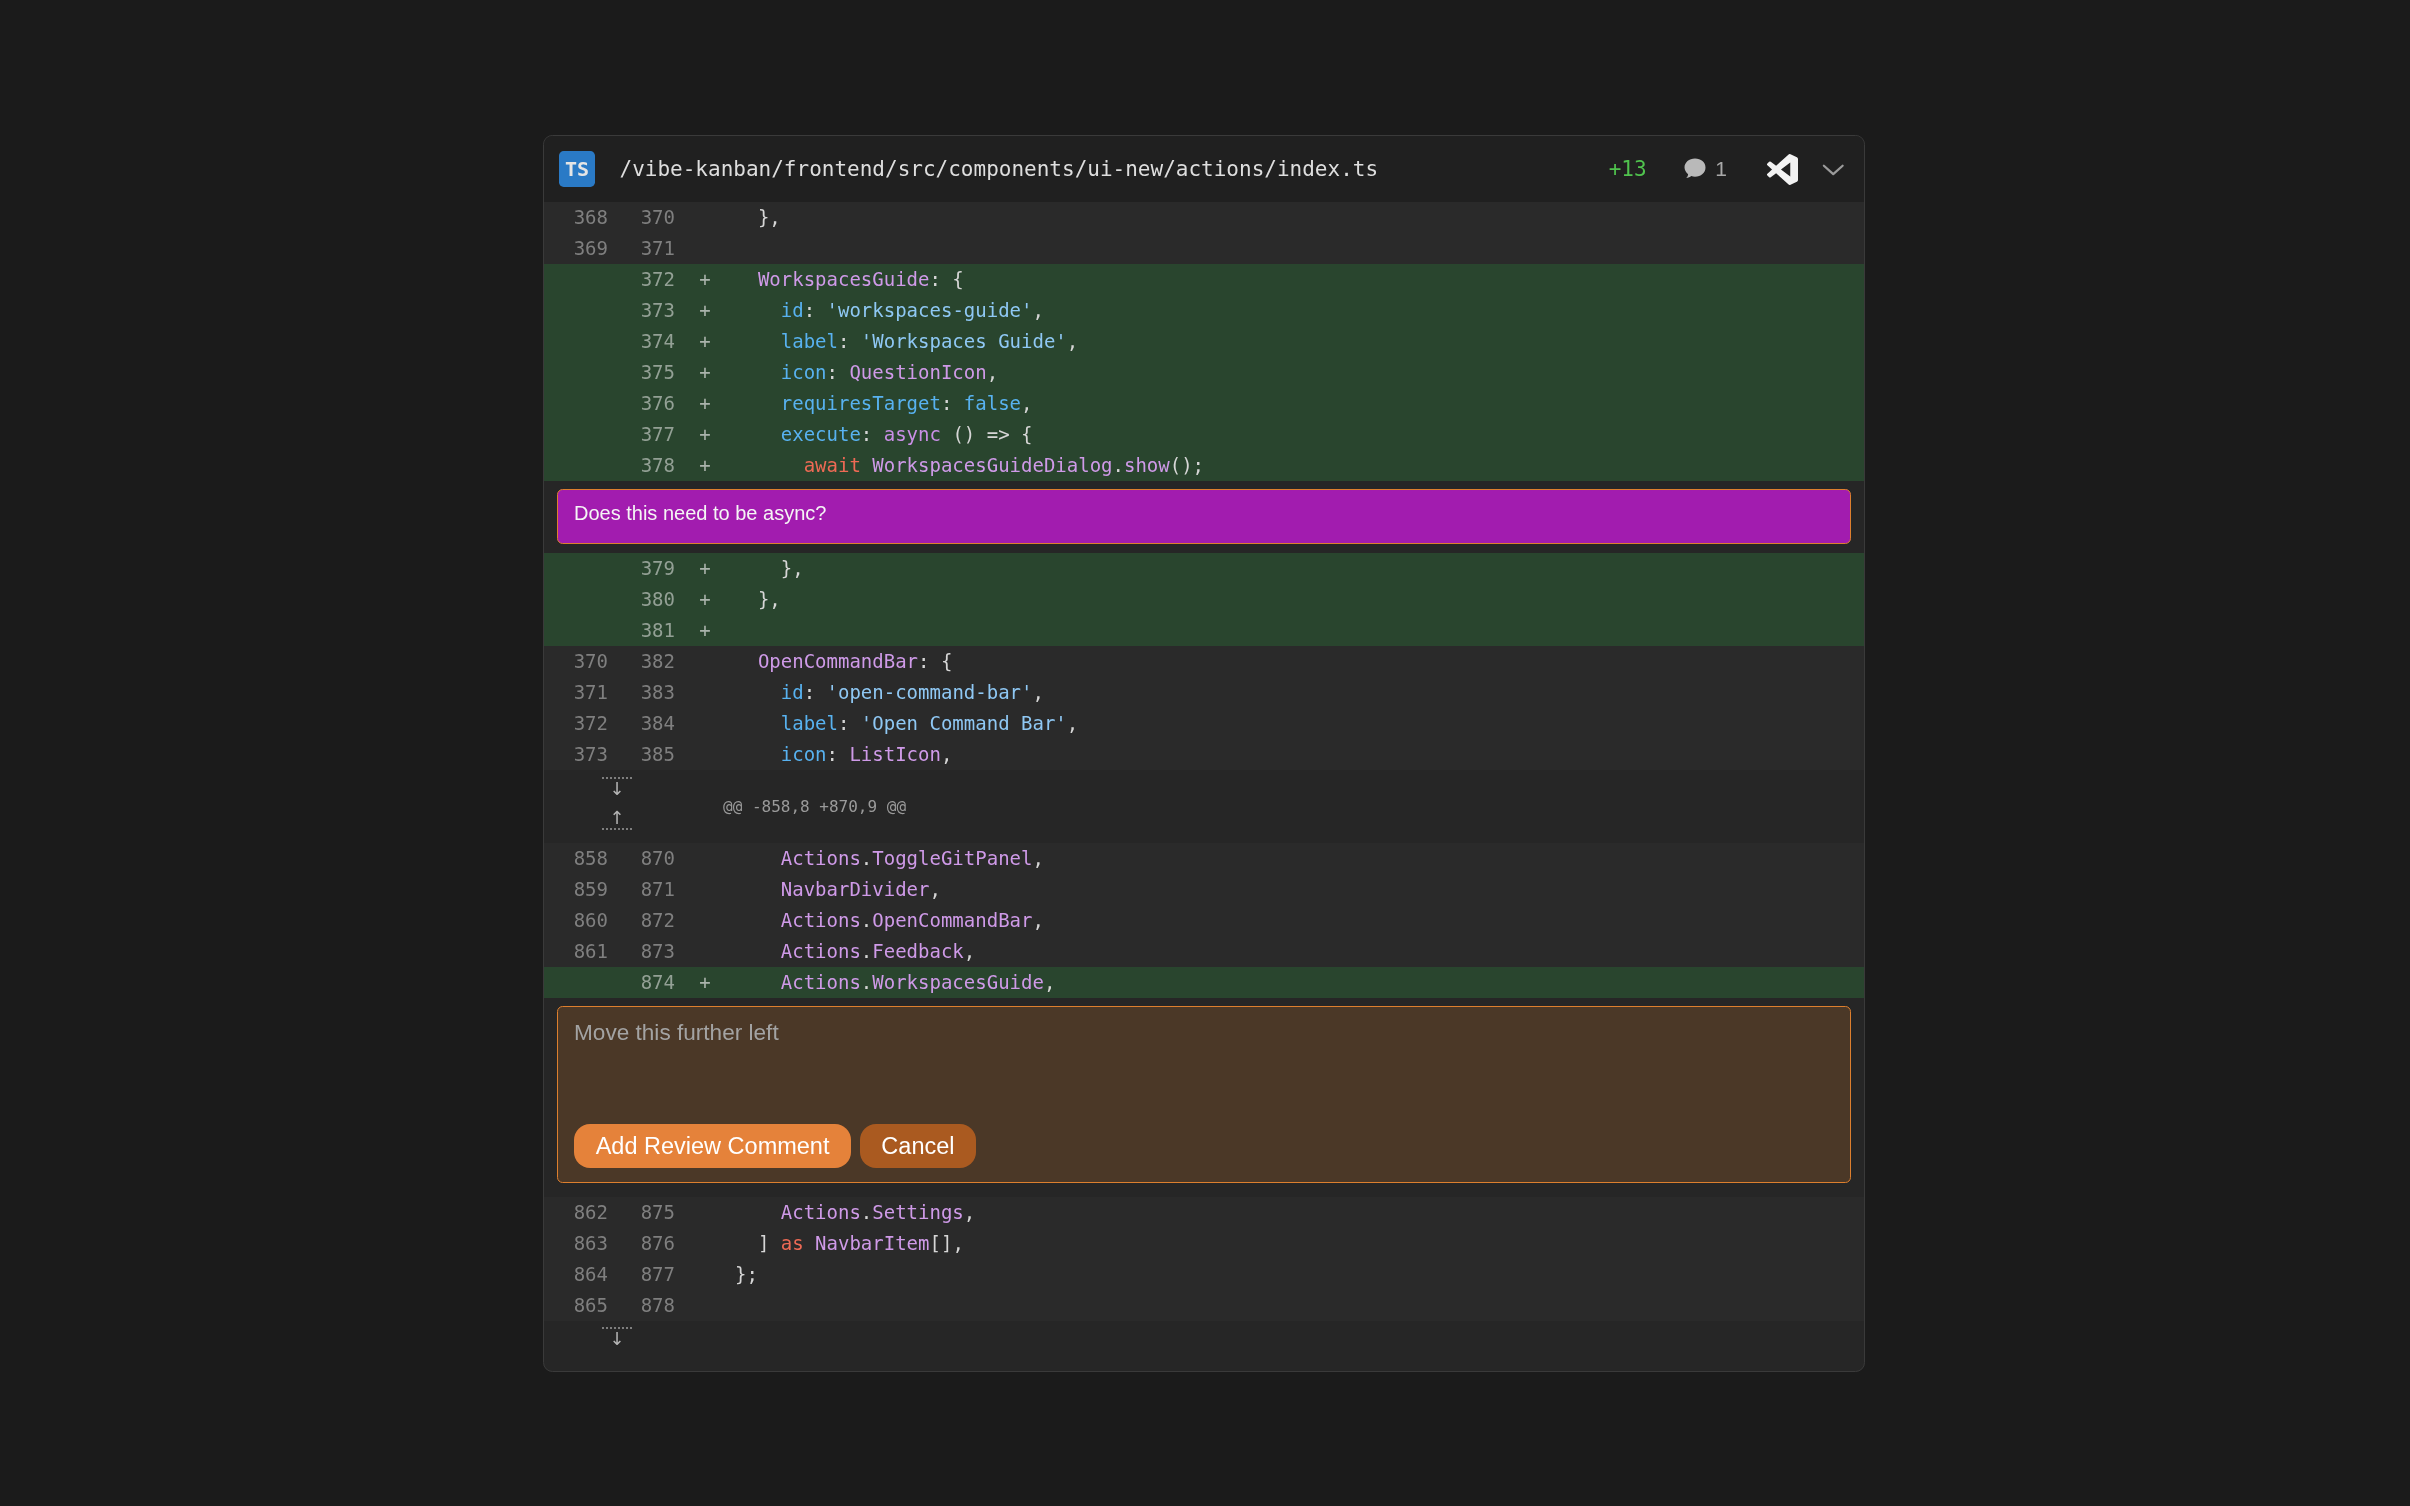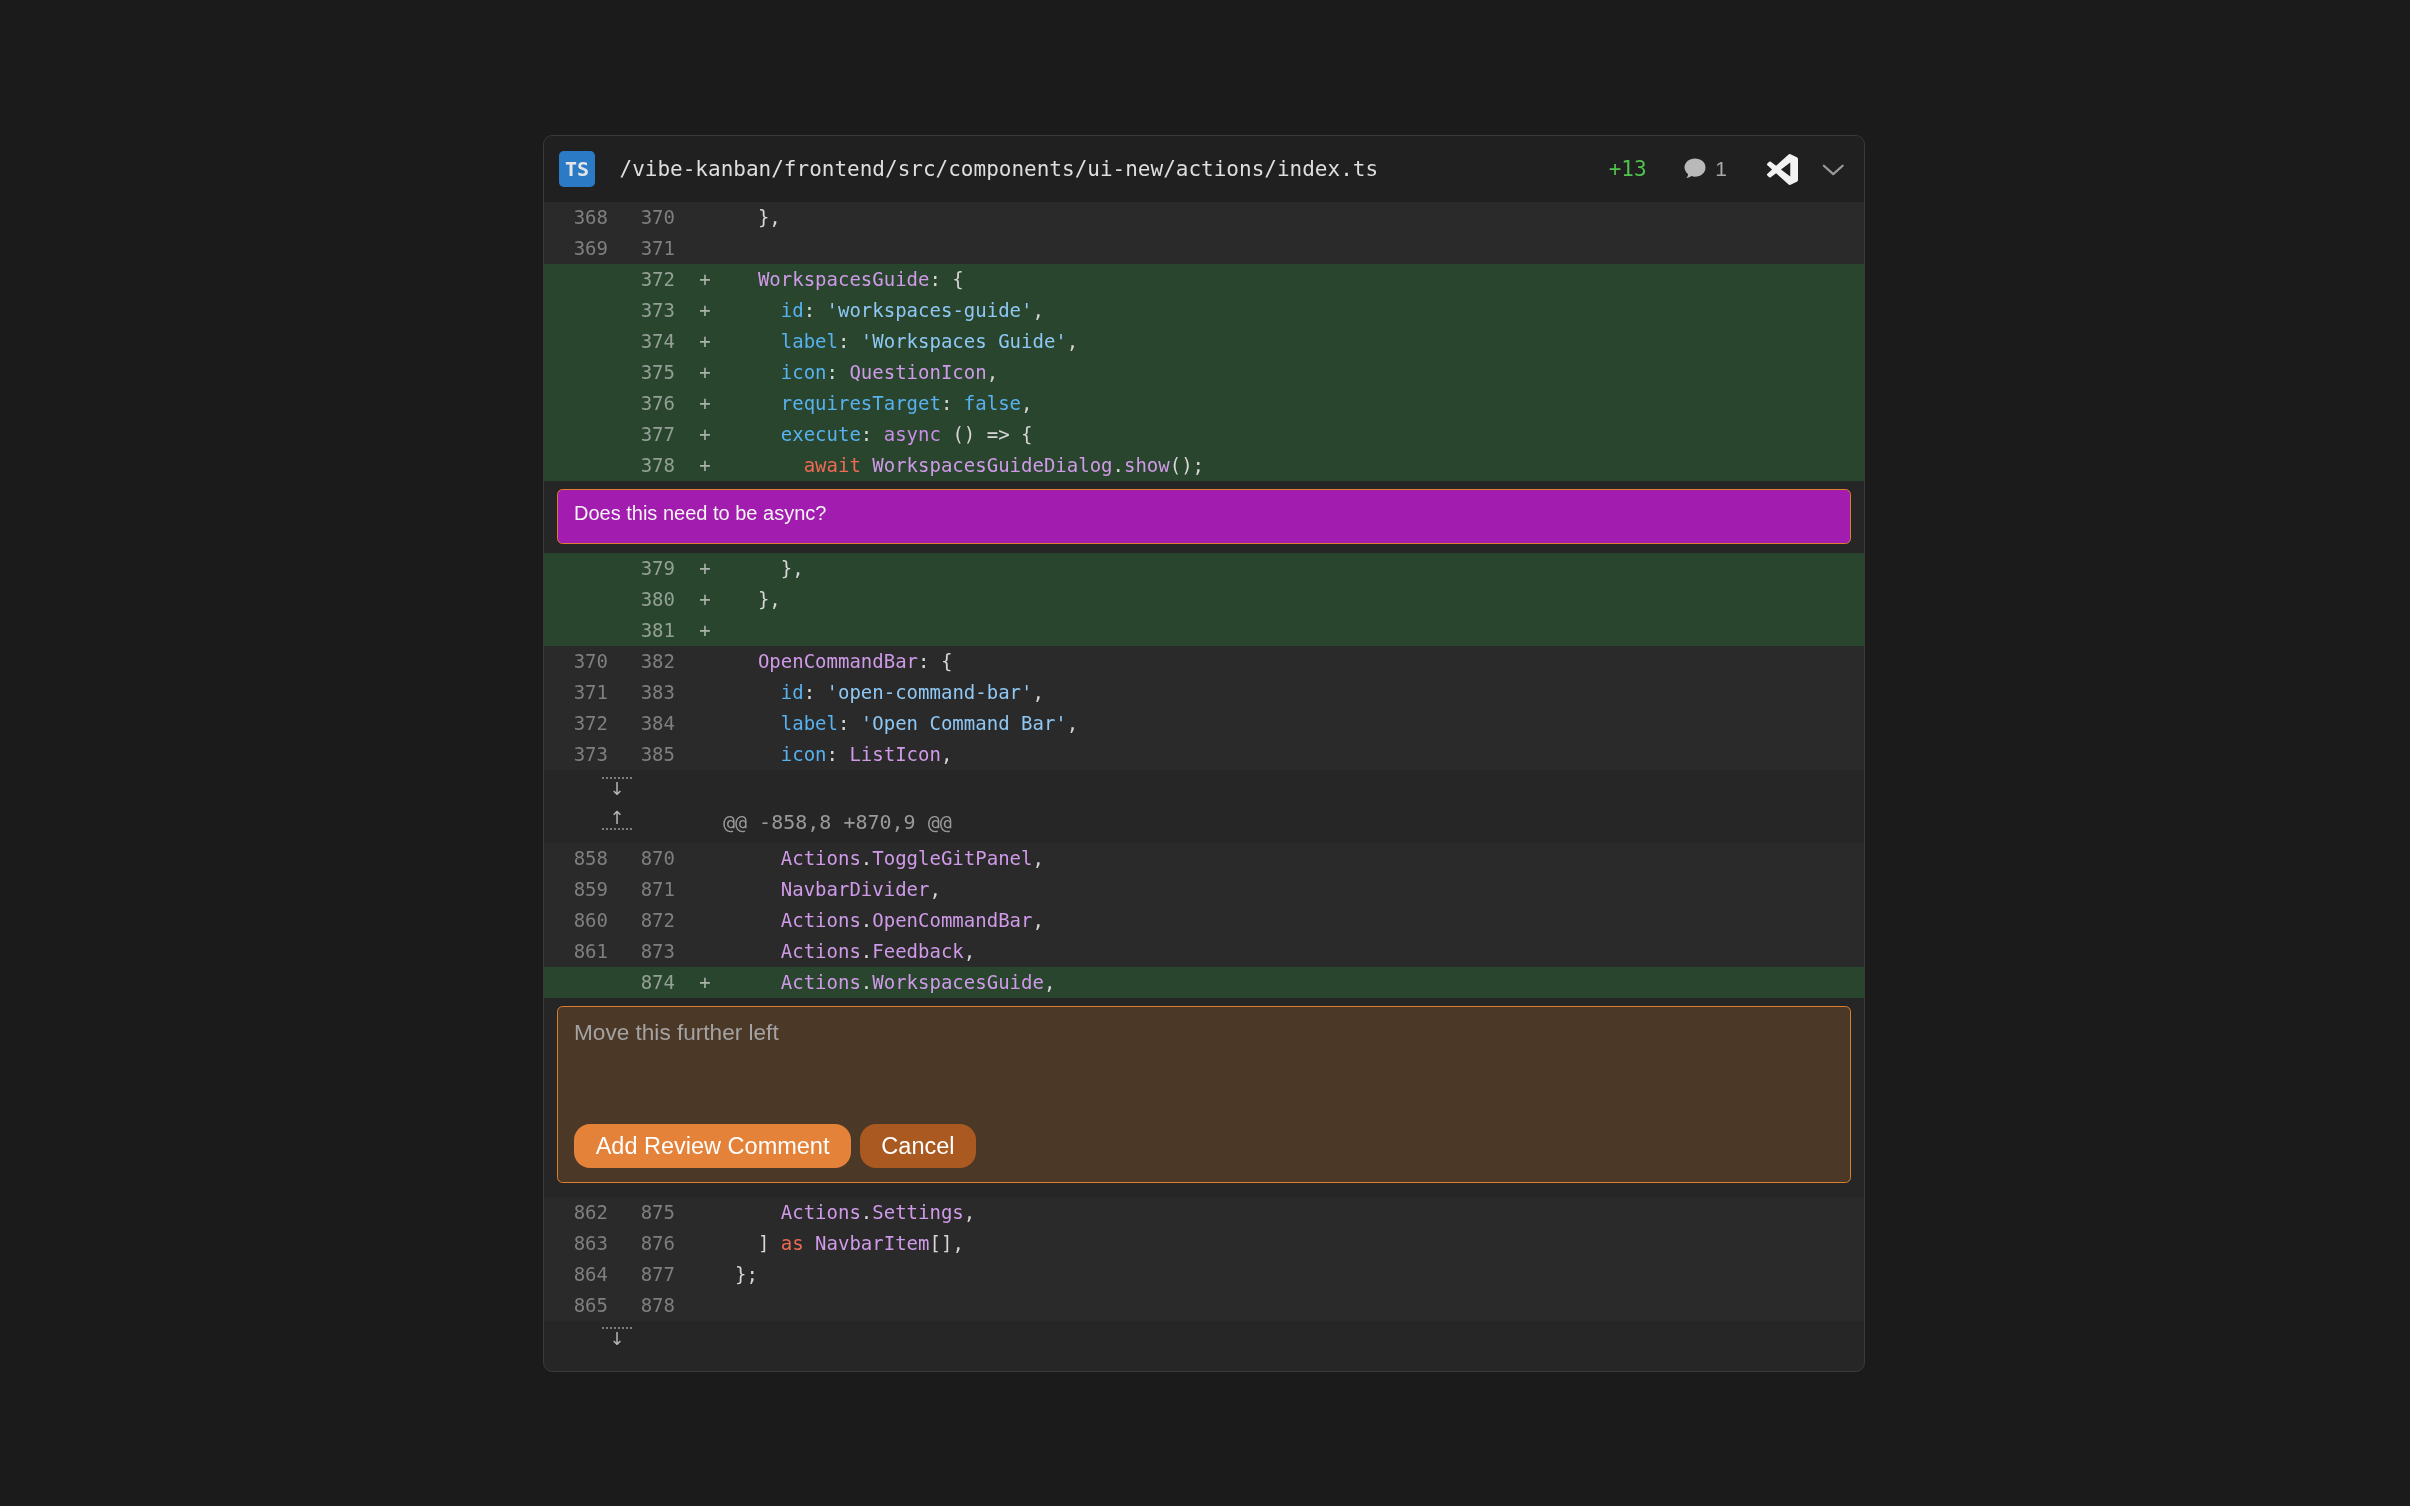--- a/index.html
+++ b/index.html
@@ -90,23 +90,22 @@
   .btn.secondary{background:#aa5a20;}
 
   
   .expand-widget{position:relative;height:73px;}
   .expand-widget.bottom{height:41px;}
   .exp-btn{position:absolute;left:57px;width:32px;text-align:center;color:#b4b4b4;cursor:pointer;}
   .exp-btn .dots{border-top:2.8px dotted #7e7e7e;width:30px;margin:1.9px auto;}
   .arrow-glyph{display:block;font-size:18px;line-height:16px;font-family:"DejaVu Sans",sans-serif;}
   .hunk-text{
     position:absolute;left:179px;top:21px;color:#9a9a9a;
-    font-family:"DejaVu Sans Mono",monospace;font-size:20px;line-height:31px;
+    font-family:"DejaVu Sans Mono",monospace;font-size:16px;line-height:31px;
     white-space:pre;
-    margin-top:16px;
   }
 </style>
 </head>
 <body>
 
 <div class="panel">
   <div class="header">
     <div class="ts-badge">TS</div>
     <div class="file-path">/vibe-kanban/frontend/src/components/ui-new/actions/index.ts</div>
     <div class="header-right">

